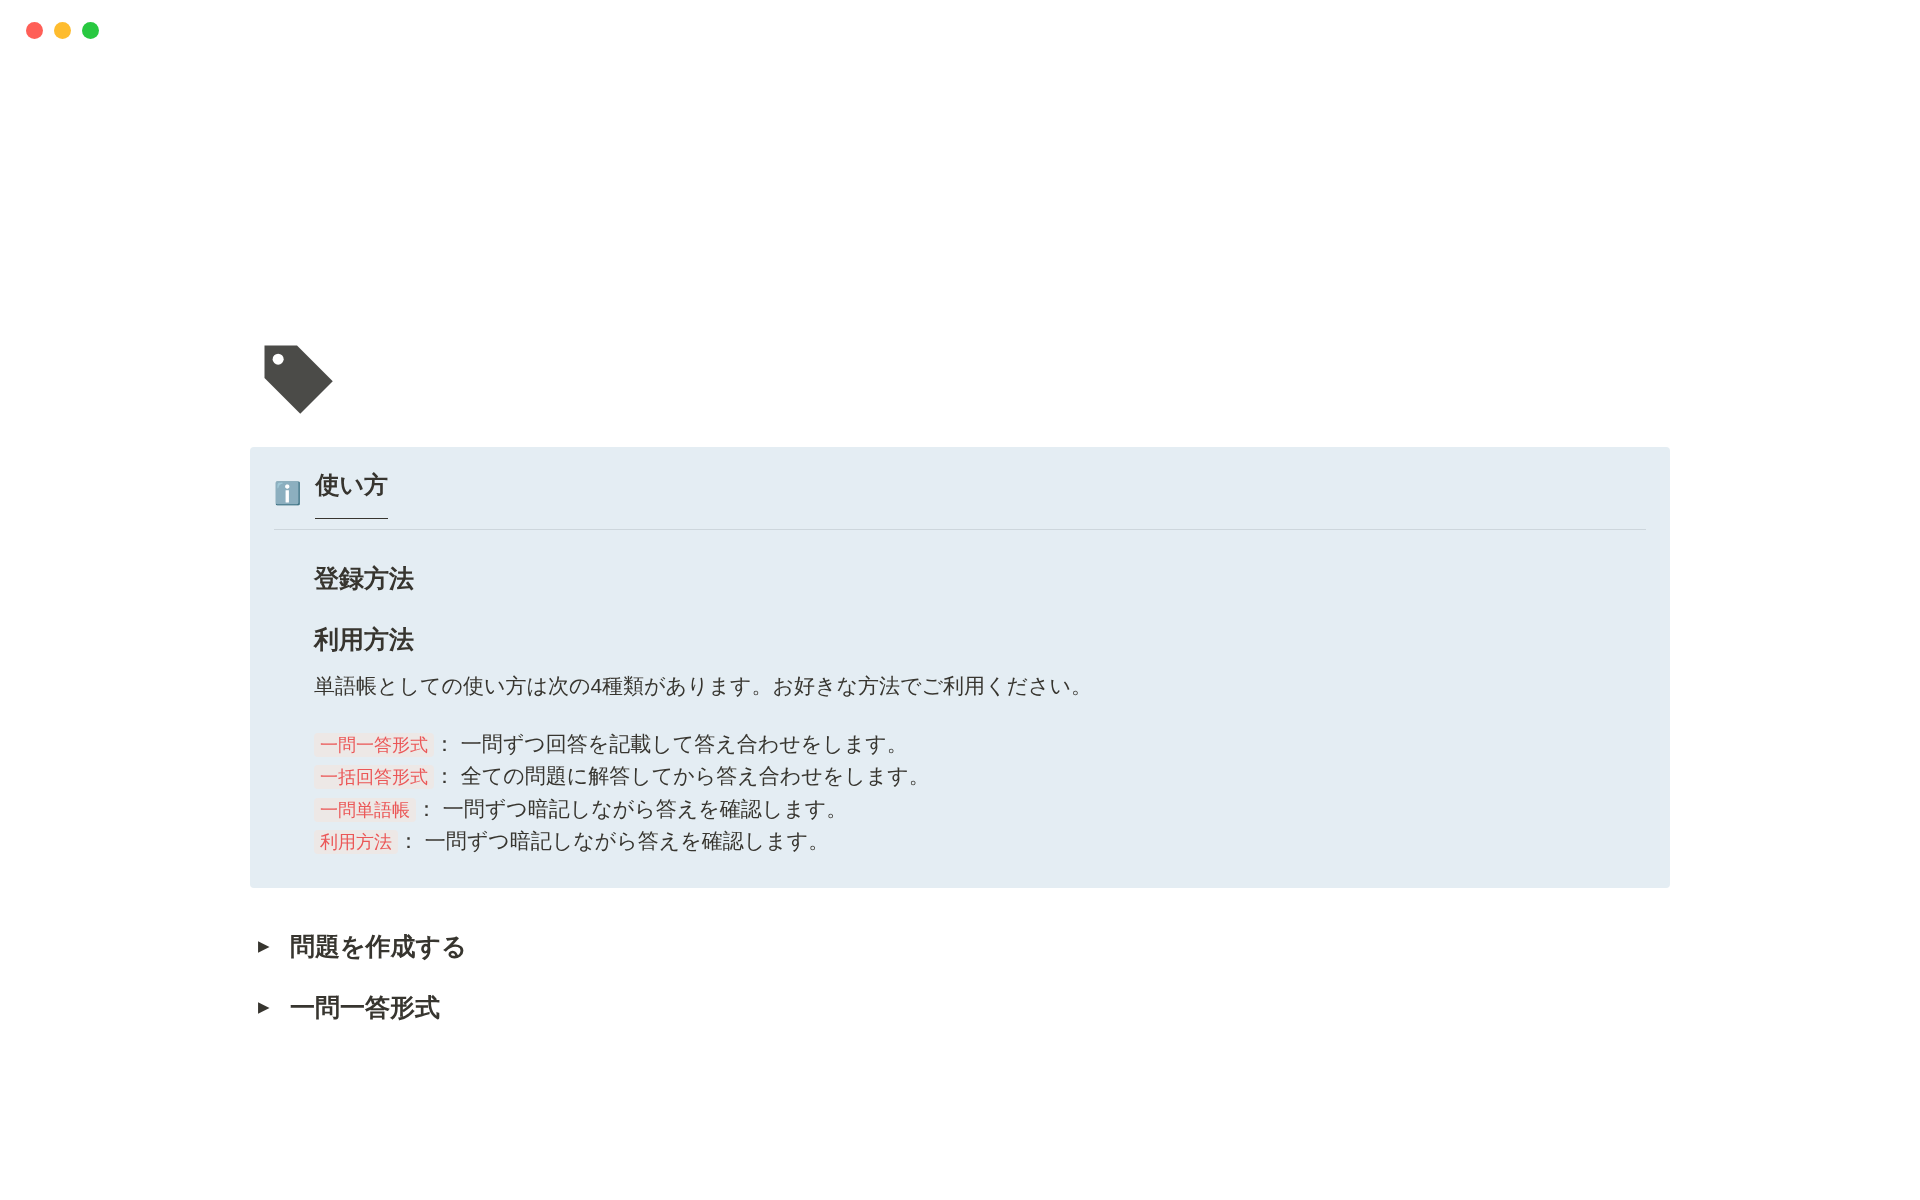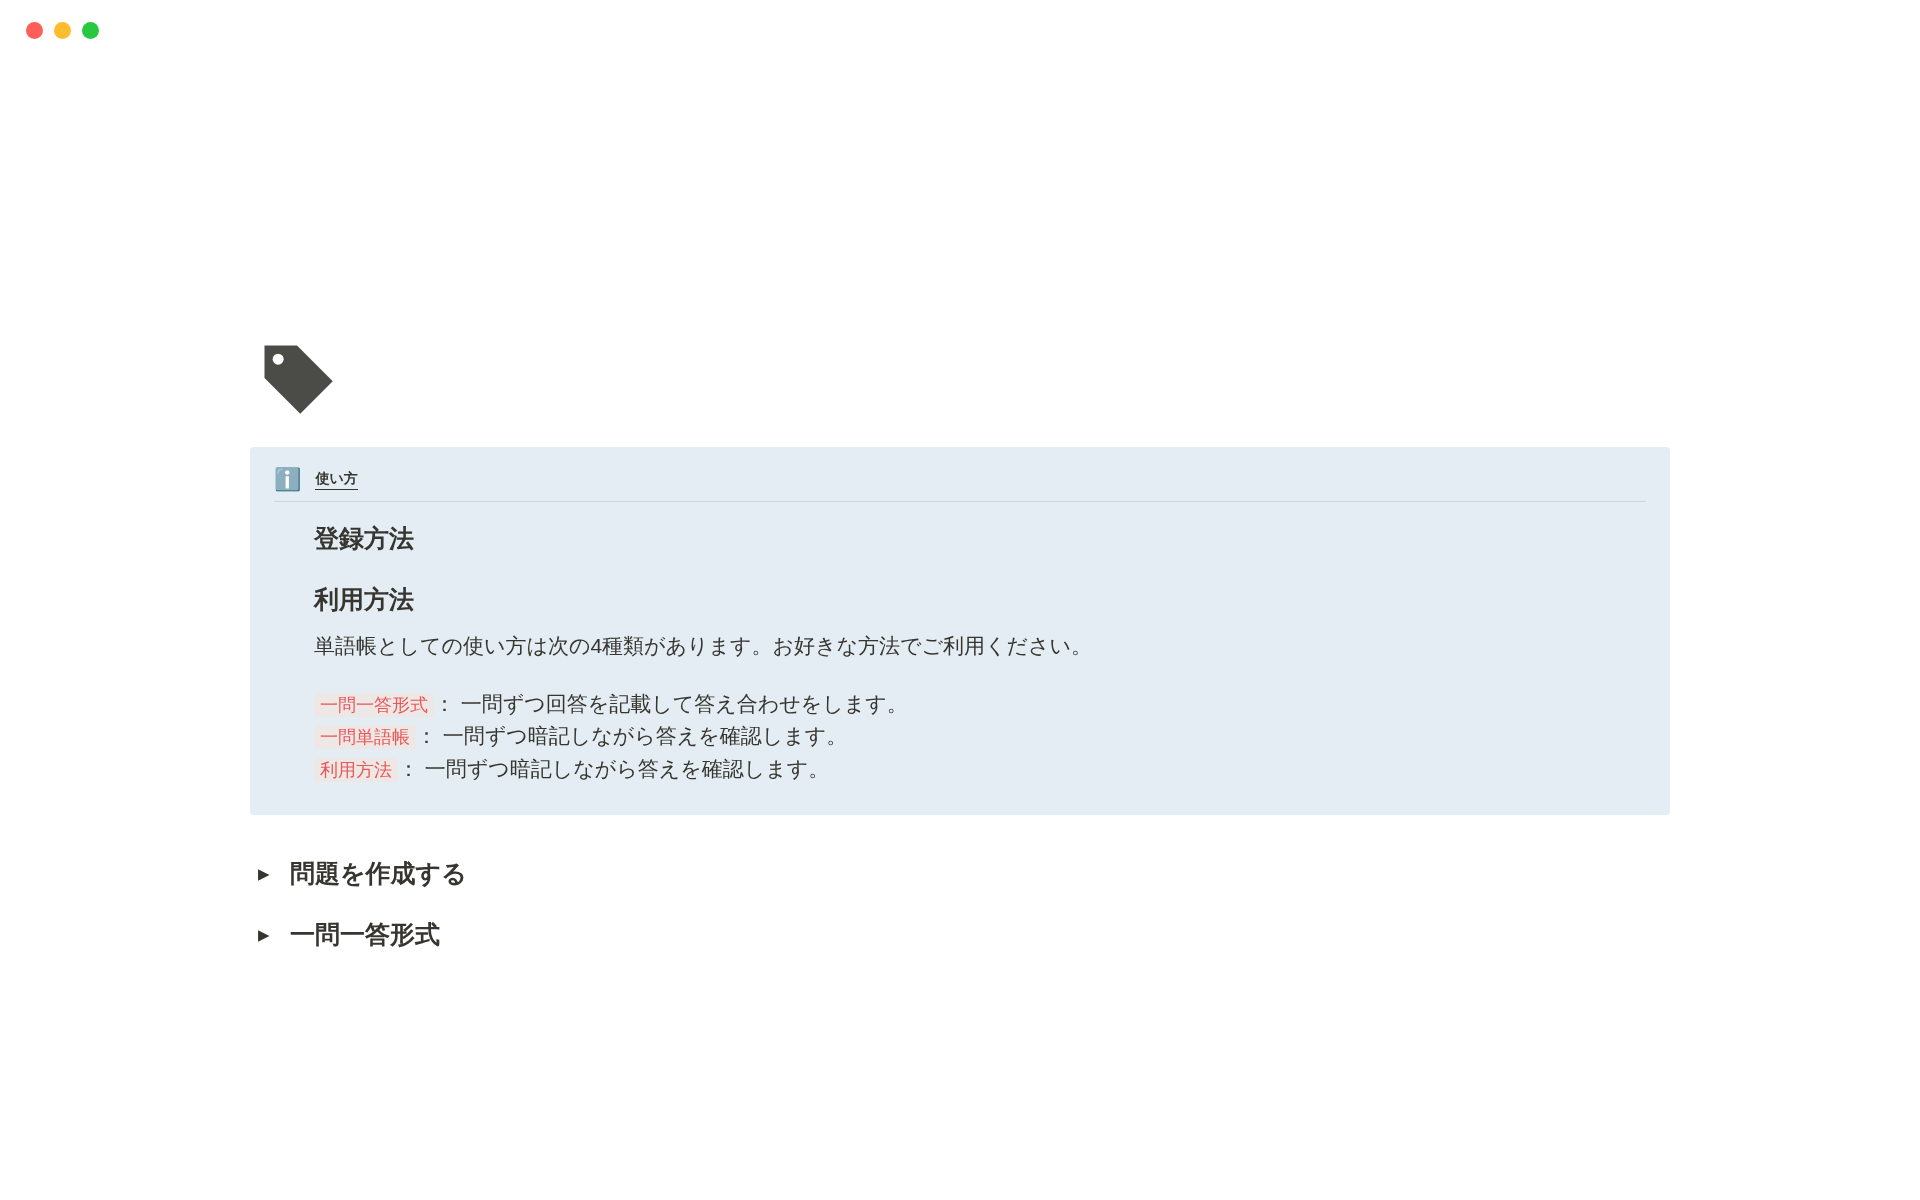--- a/index.html
+++ b/index.html
@@ -60,28 +60,28 @@
       align-items: center;
       gap: 14px;
       border-bottom: 1px solid #cdd6dc;
       padding-bottom: 10px;
     }
     .info-emoji {
       font-size: 22px;
       line-height: 1;
     }
     .callout-title {
-      font-size: 14px;
+      font-size: 24px;
       font-weight: 700;
       color: #37352f;
       border-bottom: 1.5px solid #37352f;
-      padding-bottom: 1px;
+      padding-bottom: 17px;
     }
     .section {
-      margin-top: 20px;
+      margin-top: 32px;
       padding-left: 40px;
     }
     .section + .section {
       margin-top: 28px;
     }
     .section-heading {
       font-size: 25px;
       font-weight: 700;
       color: #37352f;
       margin-bottom: 14px;
@@ -163,20 +163,23 @@
     </div>
 
     <div class="section">
       <div class="section-heading">利用方法</div>
       <div class="section-body">単語帳としての使い方は次の4種類があります。お好きな方法でご利用ください。</div>
       <div class="method-list">
         <div class="method-row">
           <span class="code-pill">一問一答形式</span><span>： 一問ずつ回答を記載して答え合わせをします。</span>
         </div>
         <div class="method-row">
+          <span class="code-pill">一括回答形式</span><span>： 全ての問題に解答してから答え合わせをします。</span>
+        </div>
+        <div class="method-row">
           <span class="code-pill">一問単語帳</span><span>： 一問ずつ暗記しながら答えを確認します。</span>
         </div>
         <div class="method-row">
           <span class="code-pill">利用方法</span><span>： 一問ずつ暗記しながら答えを確認します。</span>
         </div>
       </div>
     </div>
   </div>
 
   <div class="toggle-block">

